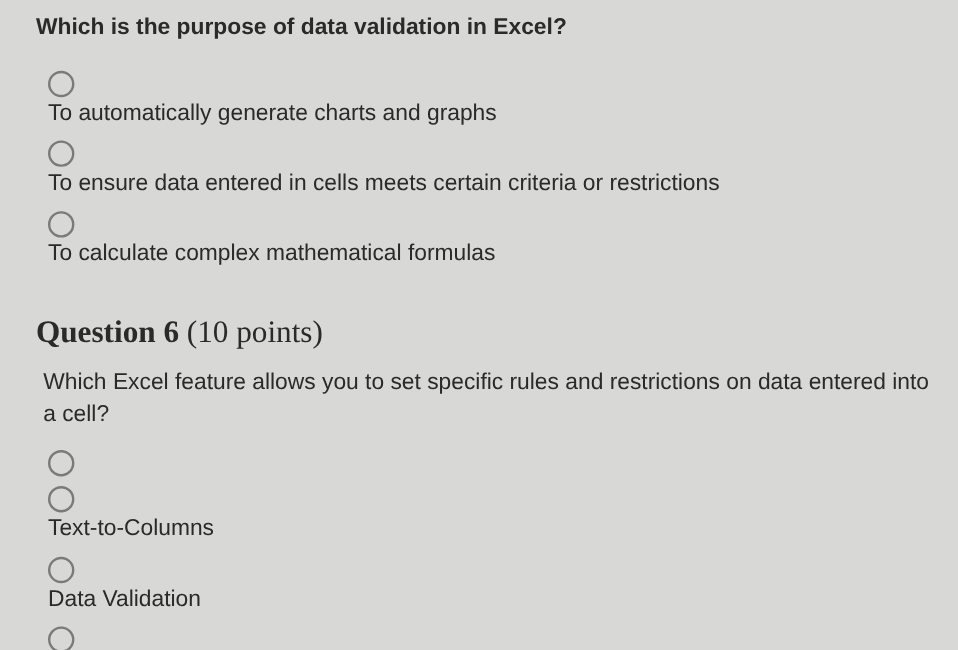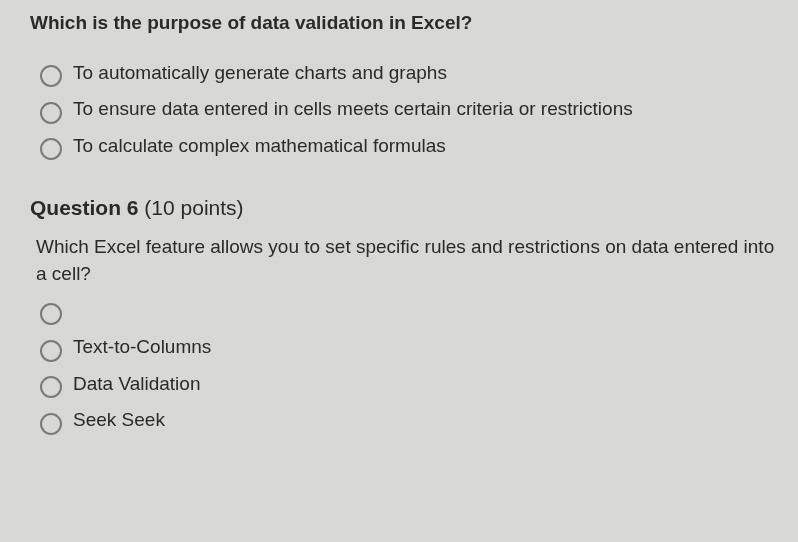--- a/index.html
+++ b/index.html
@@ -28,42 +28,44 @@
       margin-bottom: 16px;
       line-height: 1.4;
       padding-left: 6px;
     }
     .options {
       padding-left: 10px;
       margin-bottom: 36px;
     }
     .option-row {
       display: flex;
-      align-items: flex-end;
+      align-items: flex-start;
       margin-bottom: 8px;
       cursor: pointer;
+      flex-direction: column;
     }
     .radio-circle {
       width: 22px;
       height: 22px;
       border: 2.5px solid #7a7a78;
       border-radius: 50%;
       flex-shrink: 0;
       margin-right: 11px;
       background: transparent;
     }
     .option-label {
       font-size: 19px;
       font-weight: 400;
       color: #2a2a2a;
       line-height: 1.5;
     }
     .question-header {
-      font-size: 21px;
+      font-size: 26px;
       margin-bottom: 14px;
+      font-family: Liberation Serif, serif;
     }
     .question-header .qnum {
       font-weight: 700;
     }
     .question-header .qpts {
       font-weight: 400;
     }
   </style>
 </head>
 <body>

